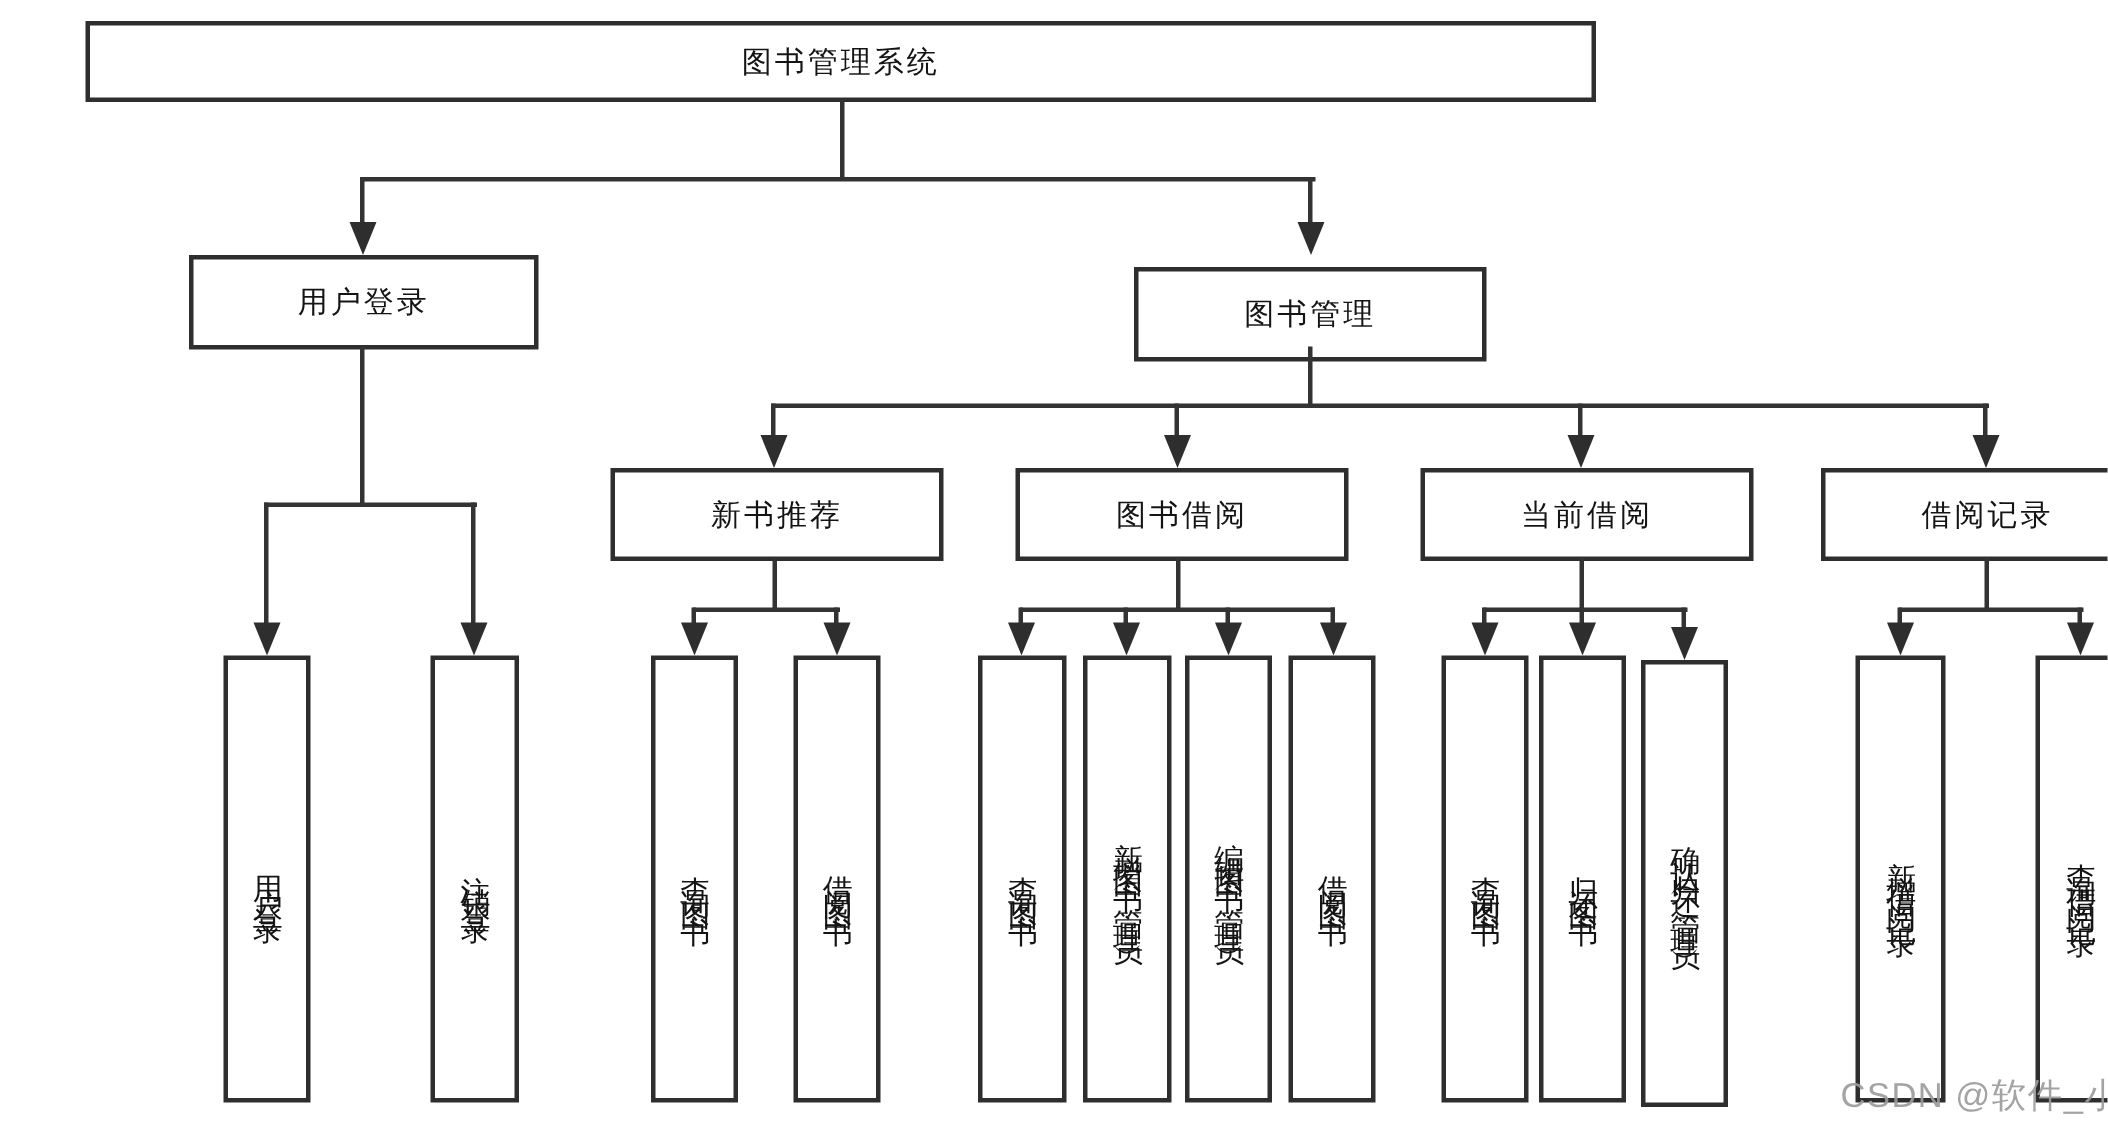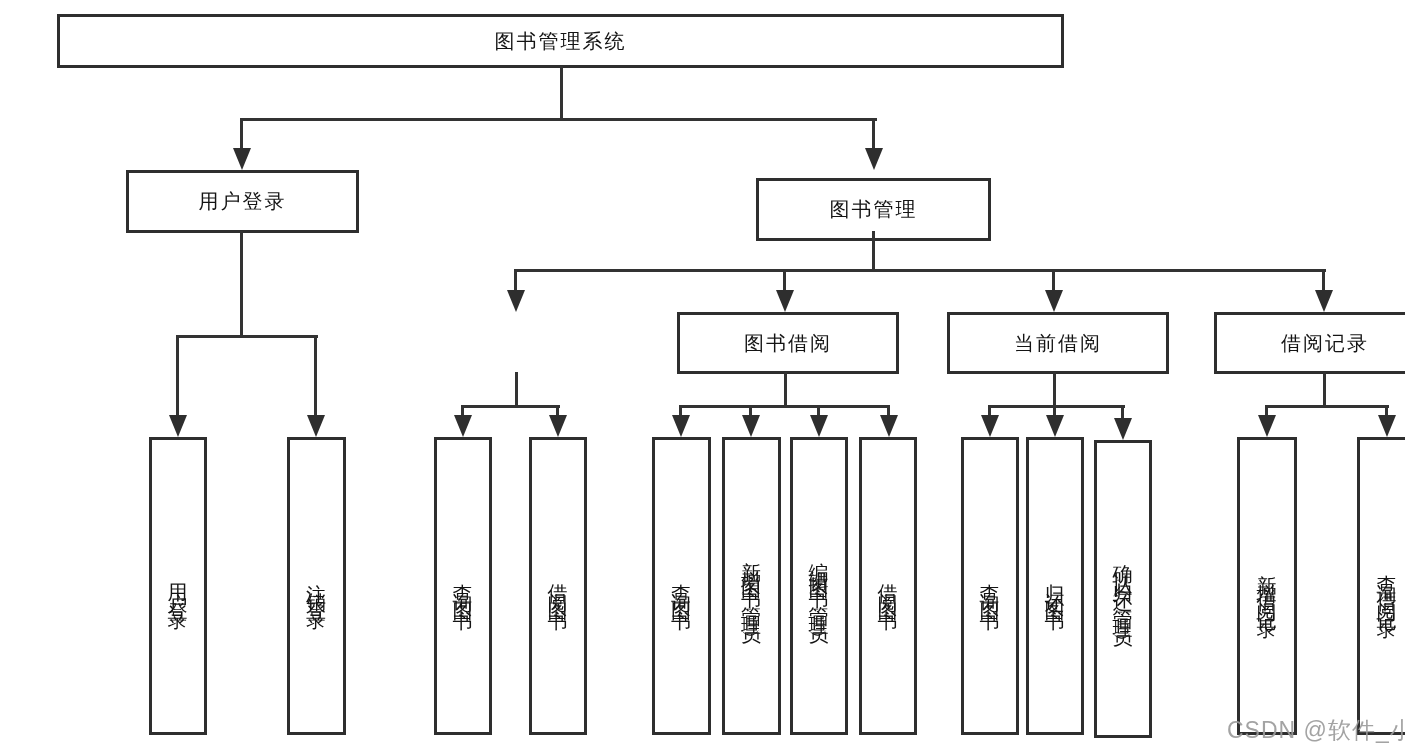--- a/index.html
+++ b/index.html
@@ -116,20 +116,23 @@
   </div>
   <div class="drop" style="left:1001px;top:269px;height:43px;">
     <div class="stem"></div>
     <div class="tip"></div>
   </div>
   <div class="drop" style="left:1271px;top:269px;height:43px;">
     <div class="stem"></div>
     <div class="tip"></div>
   </div>
 
+  <div class="node hnode" style="left:363px;top:312px;width:222px;height:62px;">
+    <span>新书推荐</span>
+  </div>
   <div class="node hnode" style="left:633px;top:312px;width:222px;height:62px;">
     <span>图书借阅</span>
   </div>
   <div class="node hnode" style="left:903px;top:312px;width:222px;height:62px;">
     <span>当前借阅</span>
   </div>
   <div class="node hnode" style="left:1170px;top:312px;width:222px;height:62px;text-align:center;">
     <span>借阅记录</span>
   </div>
 

